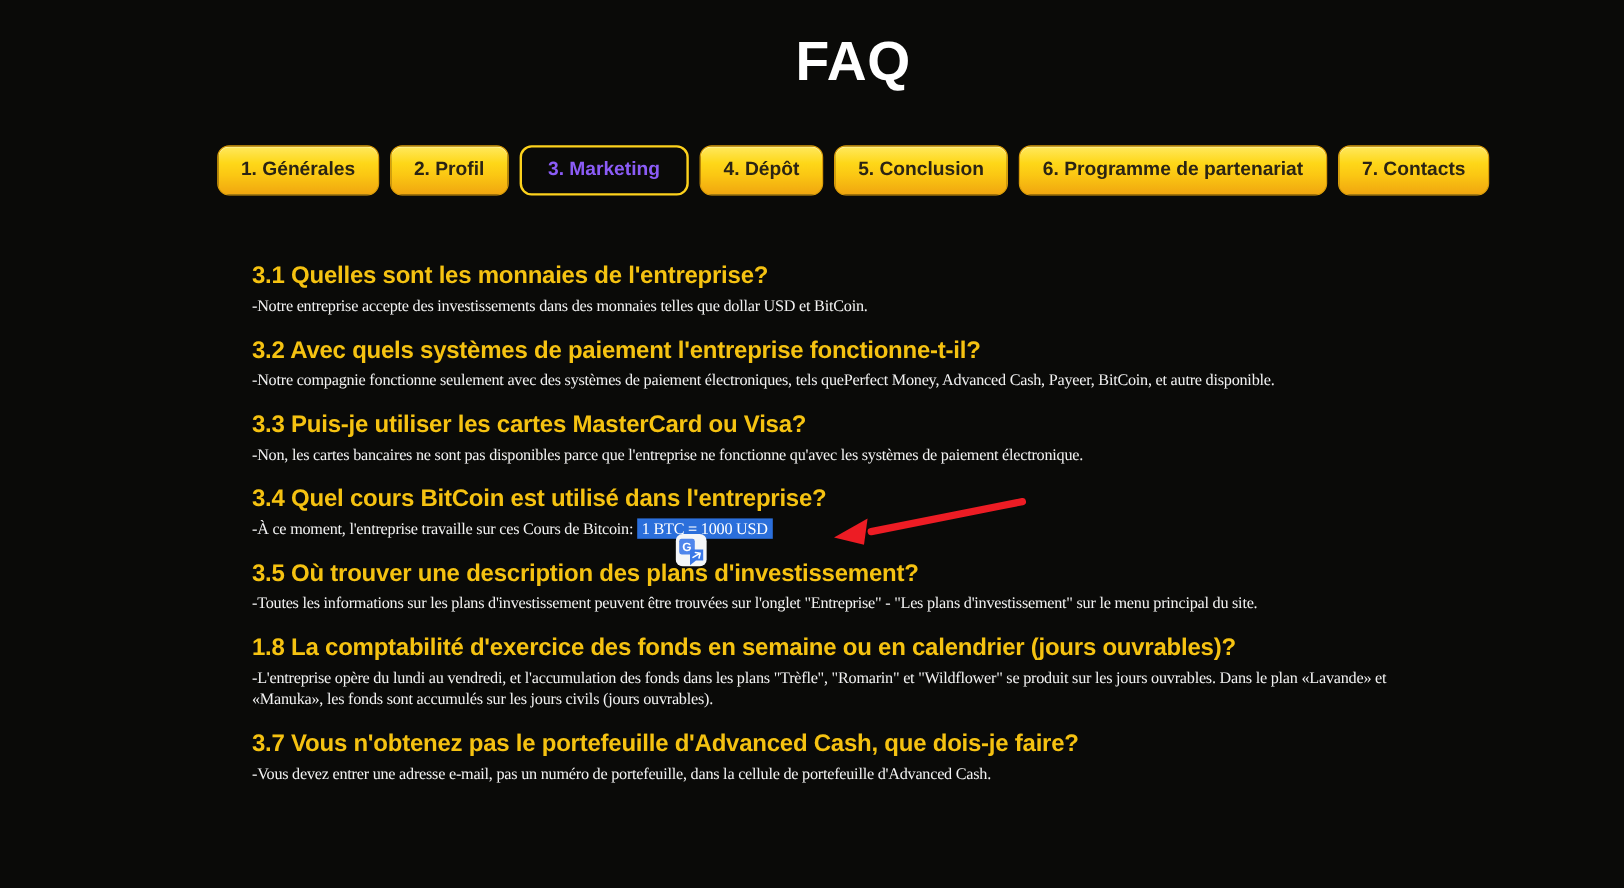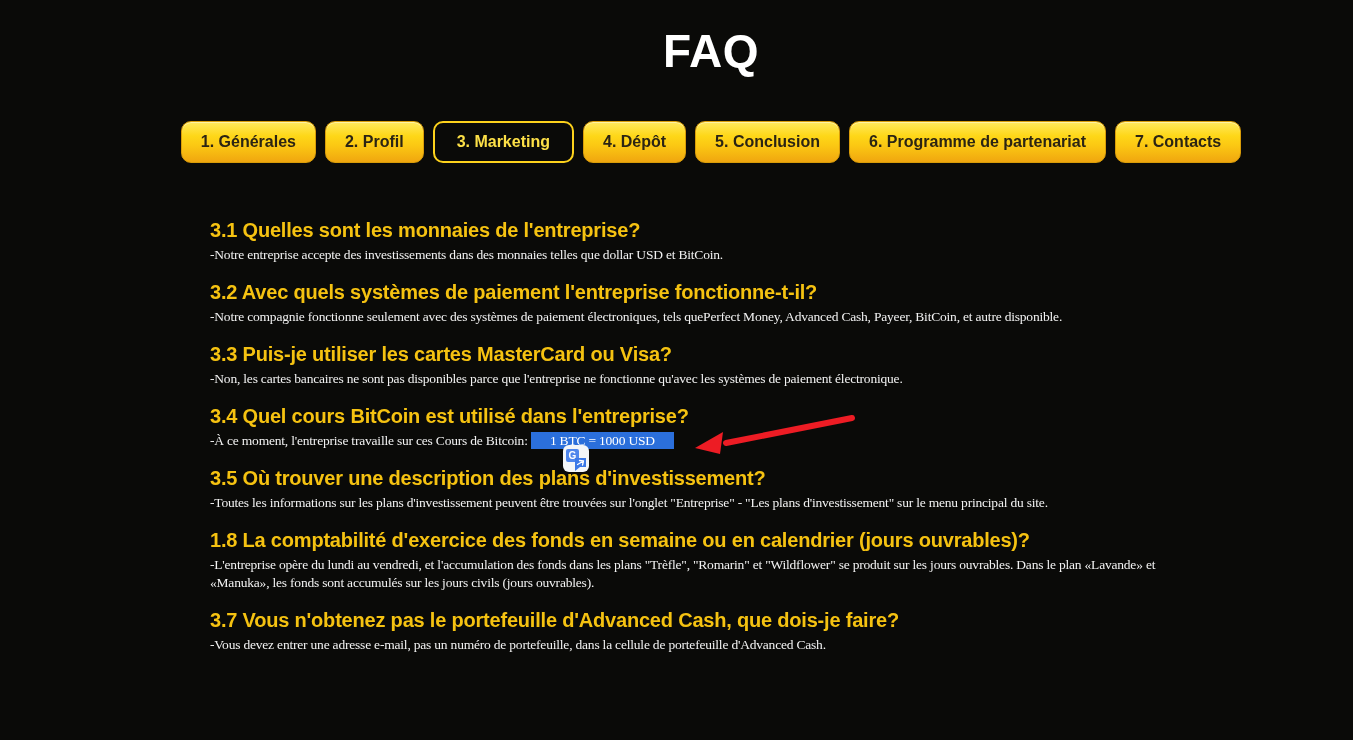--- a/index.html
+++ b/index.html
@@ -37,21 +37,21 @@
     font-weight: bold;
     padding: 11px 19px;
     border: 1px solid #d99c08;
     border-radius: 10px;
     cursor: pointer;
     white-space: nowrap;
     box-shadow: inset 0 1px 0 rgba(255,255,255,0.45);
   }
   .tab.active {
     background: #0a0a08;
-    color: #fde047;
+    color: #8b5cf6;
     border: 2px solid #fdd21c;
     box-shadow: none;
     padding: 10px 22px;
   }
 
   .content {
     margin-top: 55px;
     position: relative;
   }
   .section h2 {
@@ -67,21 +67,21 @@
     color: #f2f2f2;
     font-size: 13.5px;
     line-height: 18px;
     margin: 0;
     letter-spacing: -0.2px;
     font-family: Liberation Serif, serif;
   }
   .highlight {
     background: #2b6fdb;
     color: #ffffff;
-    padding: 1px 19px;
+    padding: 1px 4px;
   }
 
   .annot-arrow {
     position: absolute;
     left: 482px;
     top: 192px;
     width: 165px;
     height: 46px;
     pointer-events: none;
   }

